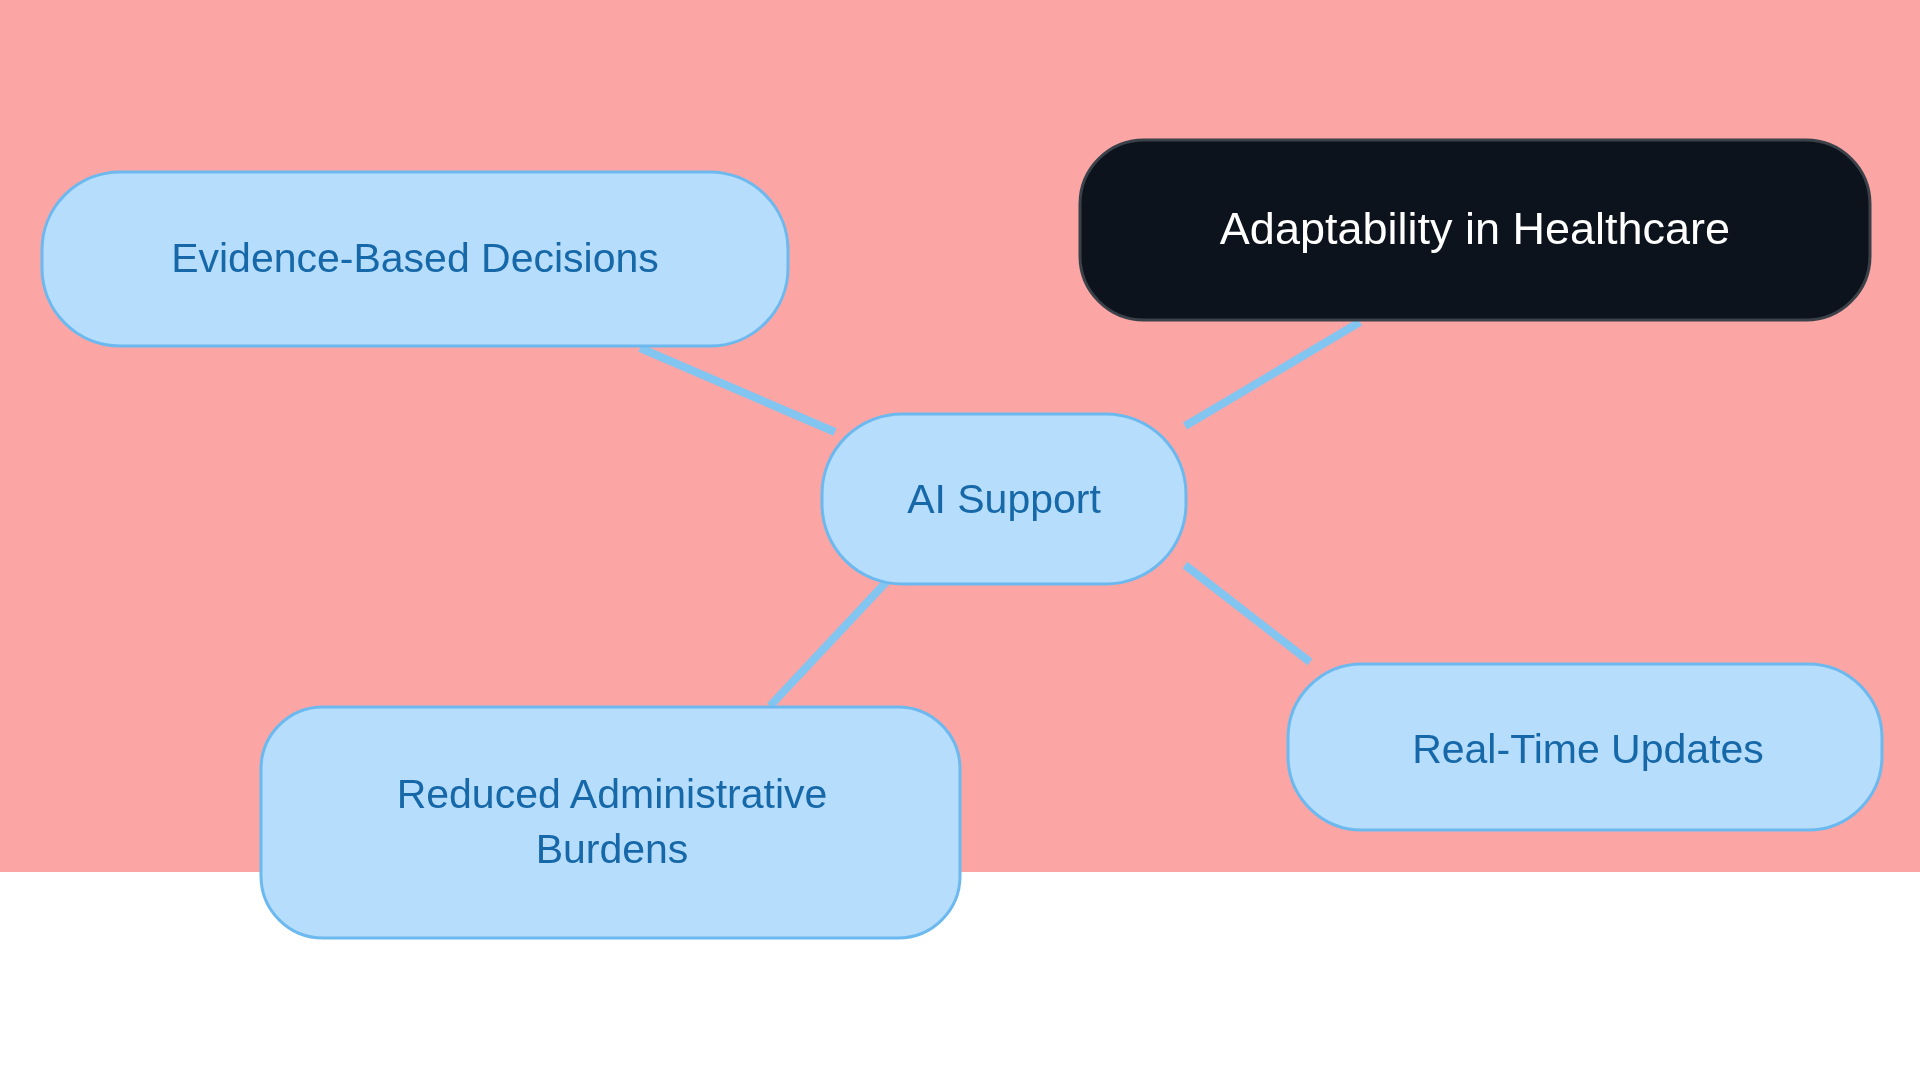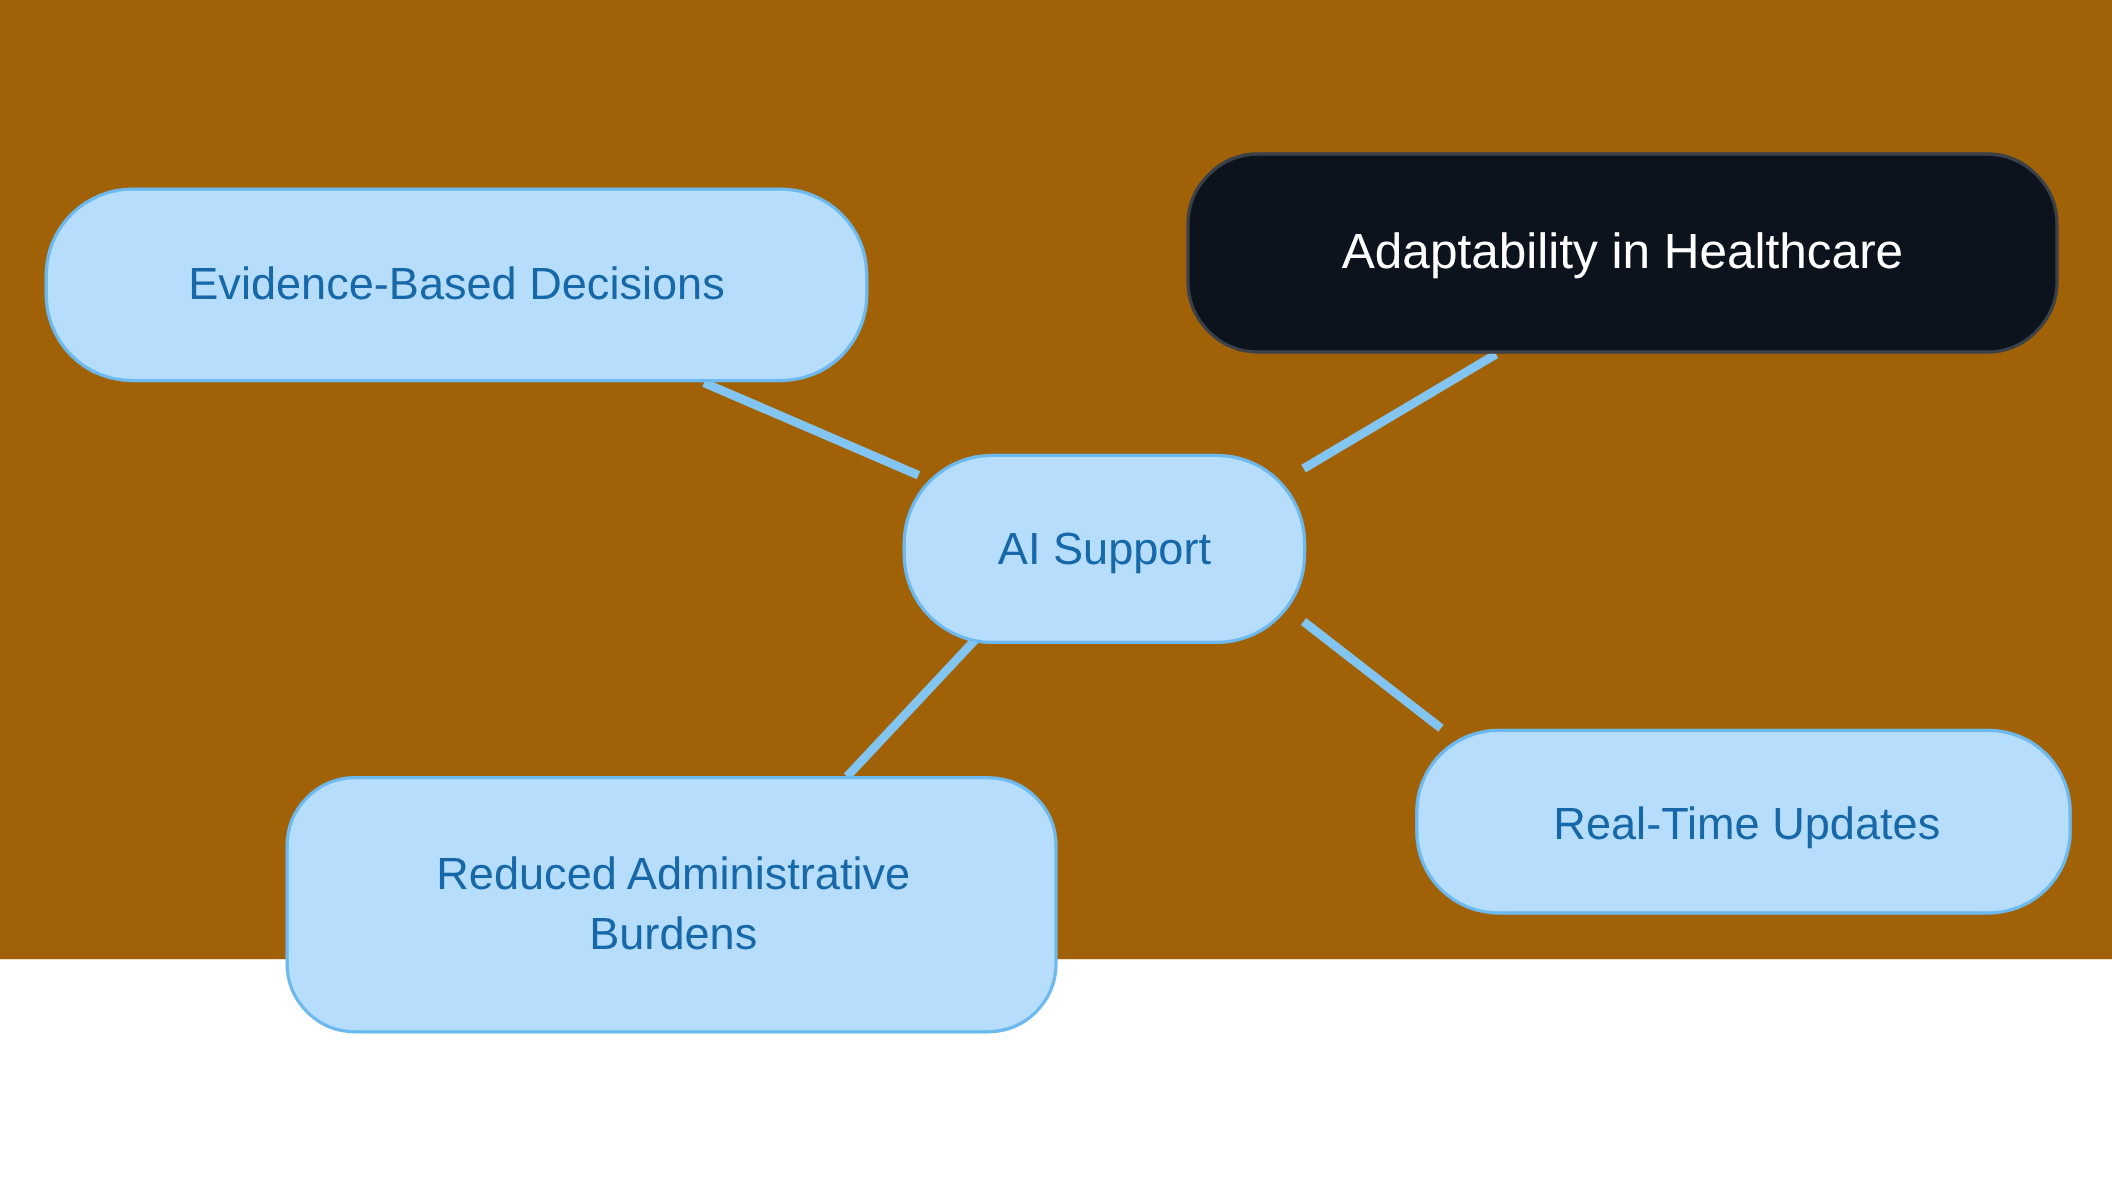--- a/index.html
+++ b/index.html
@@ -10,21 +10,21 @@
   body {
     width: 1920px;
     height: 1083px;
     overflow: hidden;
     font-family: "Liberation Sans", sans-serif;
   }
   #mindmap-root {
     position: relative;
     width: 1920px;
     height: 872px;
-    background: #a16207;
+    background: #fca5a5;
   }
   svg#mindmap-canvas {
     position: absolute;
     top: 0;
     left: 0;
     width: 1920px;
     height: 1083px;
     display: block;
   }
   .edge-line {

